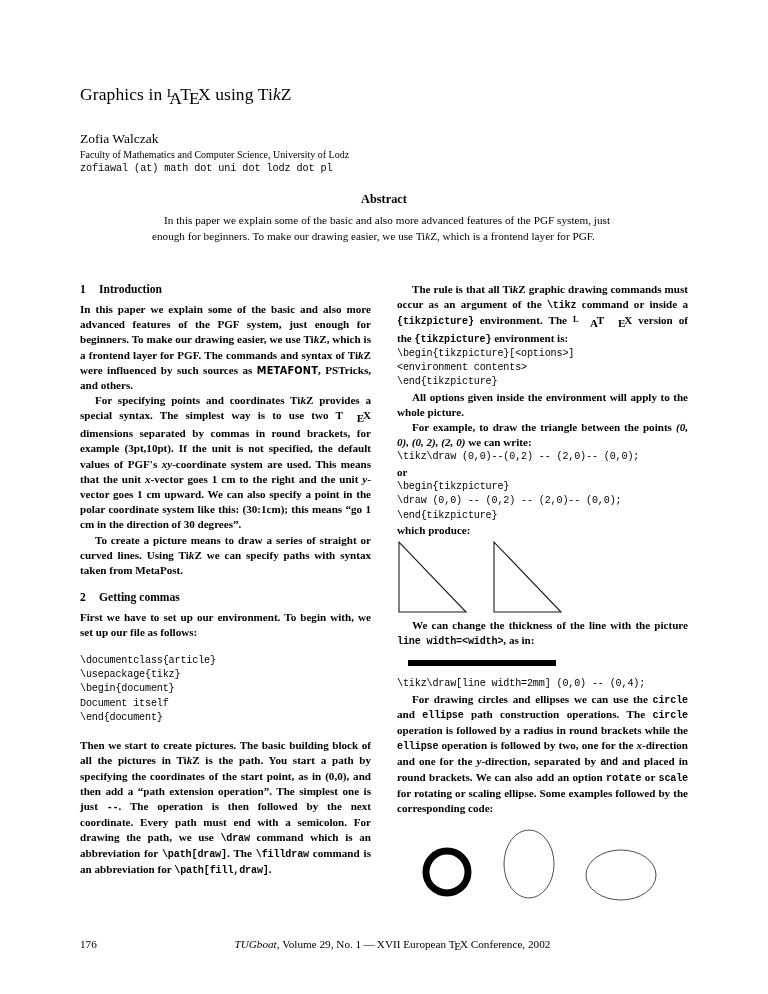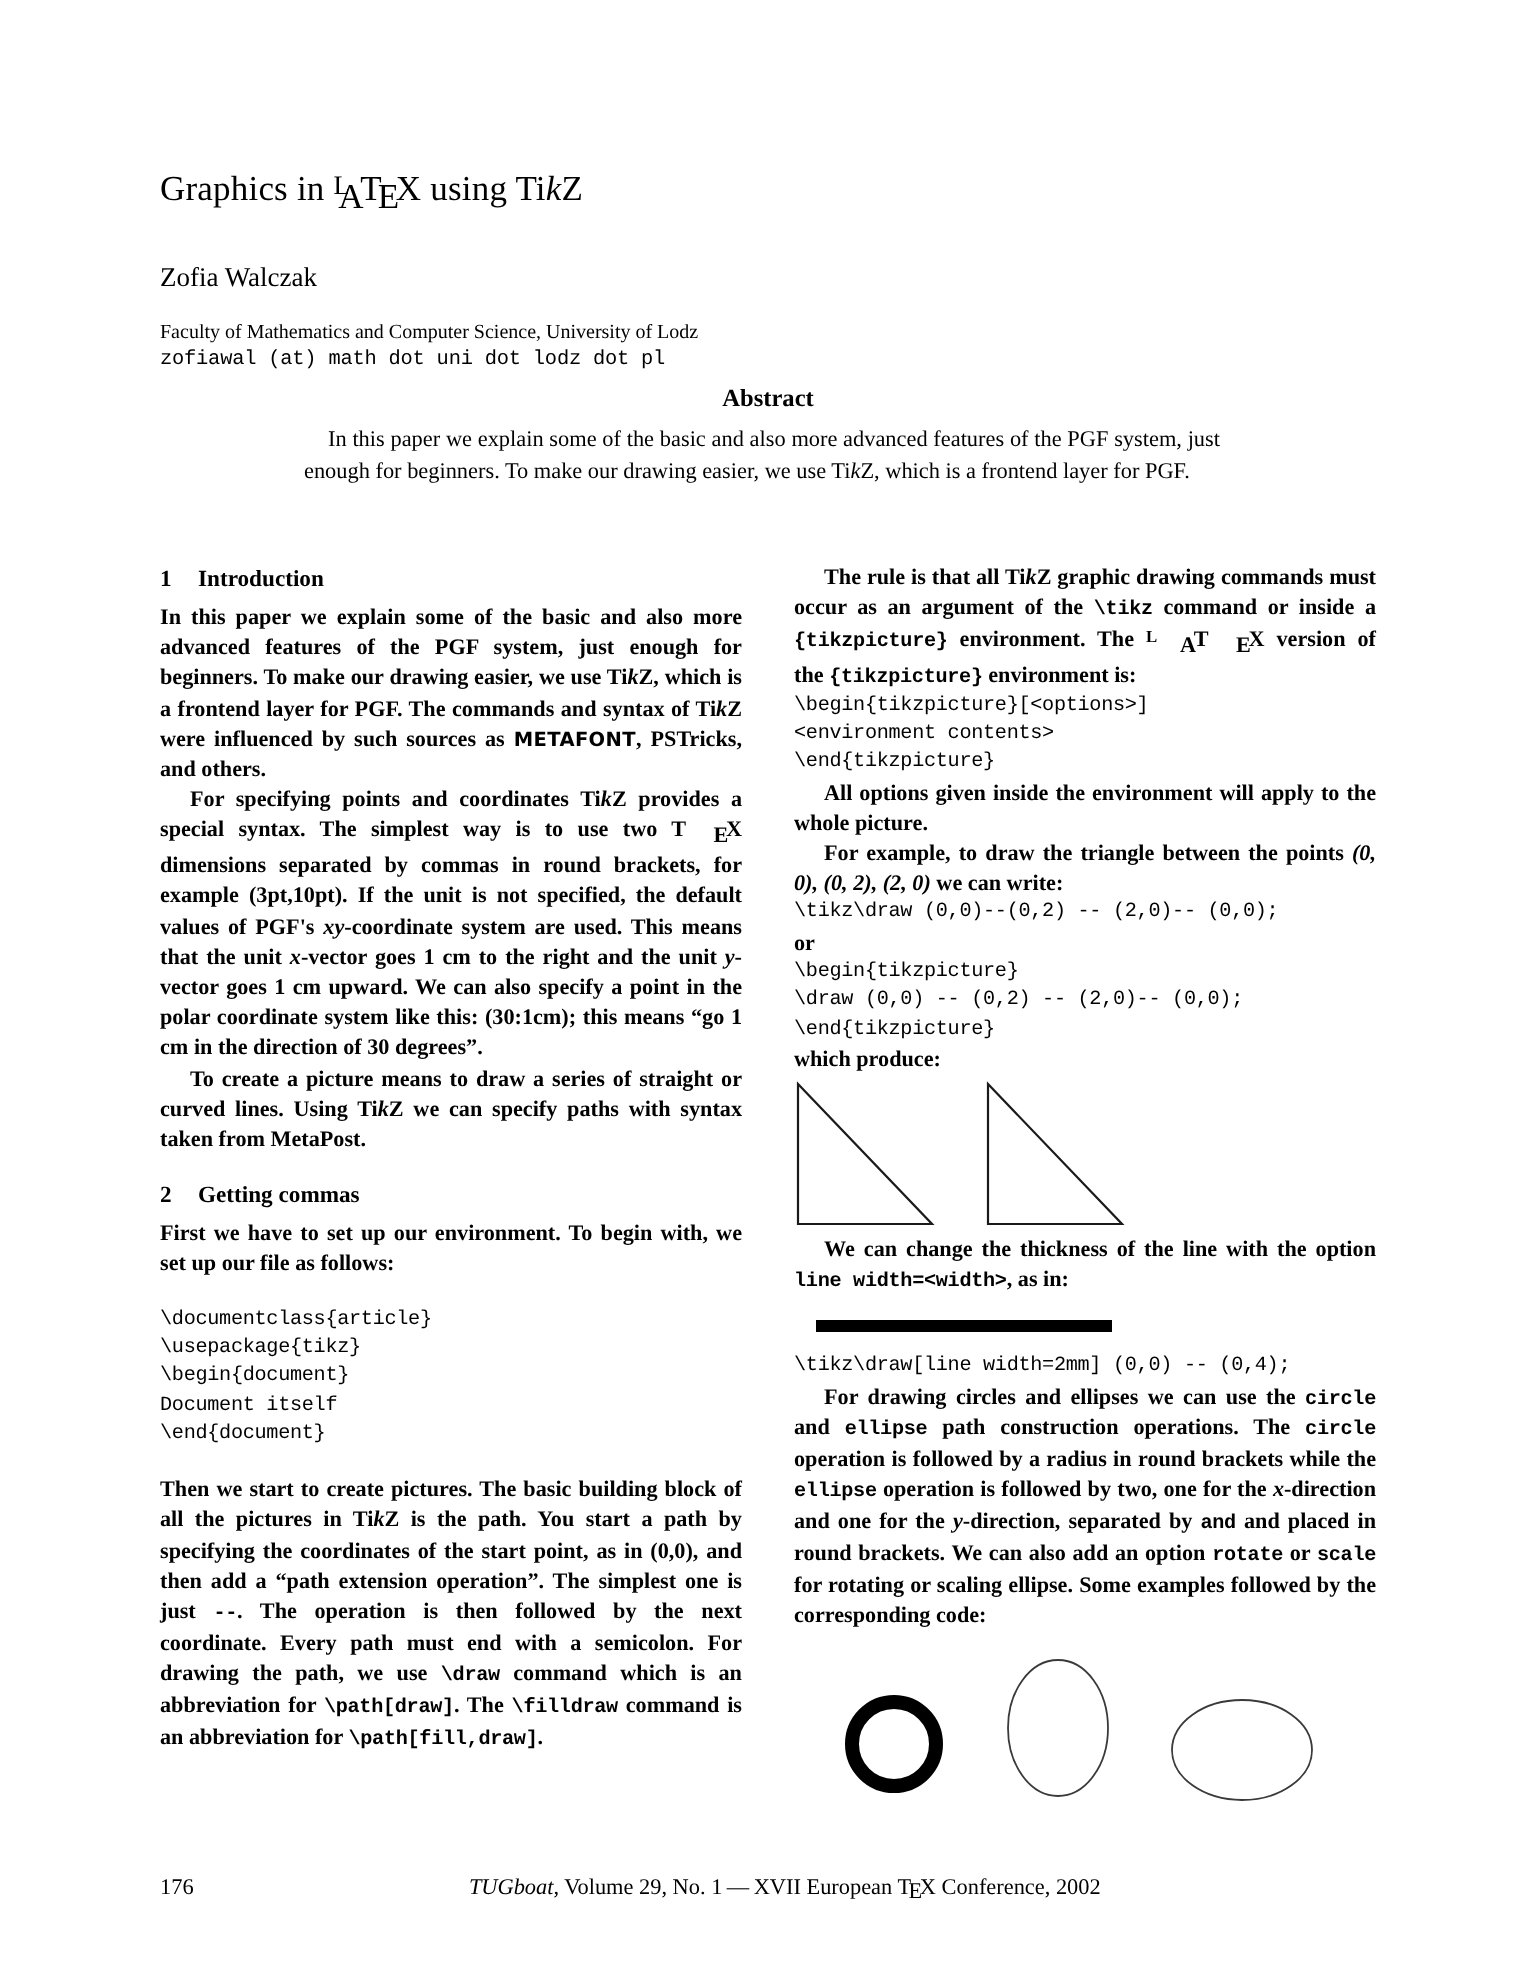--- a/index.html
+++ b/index.html
@@ -31,21 +31,21 @@
     white-space: nowrap;
   }
   .authorblock {
     position: absolute;
     left: 80px;
     top: 131px;
     width: 600px;
   }
   .author-name {
     font-size: 13.5px;
-    margin-bottom: 14px;
+    margin-bottom: 2px;
   }
   .affil {
     font-size: 10px;
     text-align: justify;
     width: 367px;
     line-height: 1.25;
   }
   .email {
     font-family: "Liberation Mono", "DejaVu Sans Mono", monospace;
     font-size: 10.2px;
@@ -236,21 +236,21 @@
 \end{tikzpicture}</pre>
     <p class="noind">which produce:</p>
 
     <div class="fig" style="height:78px;margin-top:2px">
       <svg width="291" height="78" viewBox="0 0 291 78">
         <polygon points="2,2 2,72 69,72" fill="none" stroke="#1a1a1a" stroke-width="1.1"></polygon>
         <polygon points="97,2 97,72 164,72" fill="none" stroke="#1a1a1a" stroke-width="1.1"></polygon>
       </svg>
     </div>
 
-    <p class="ind"><span>We can change the thickness of the line with the option </span><span class="tt">line width=&lt;width&gt;</span><span>, as in:</span></p>
+    <p class="ind"><span>We can change the thickness of the line with the picture </span><span class="tt">line width=&lt;width&gt;</span><span>, as in:</span></p>
 
     <div style="height:11px"></div>
     <div class="thickbar"></div>
     <div style="height:11px"></div>
 
     <div class="codeline">\tikz\draw[line width=2mm] (0,0) -- (0,4);</div>
 
     <p class="ind"><span>For drawing circles and ellipses we can use the </span><span class="tt">circle</span><span> and </span><span class="tt">ellipse</span><span> path construction operations. The </span><span class="tt">circle</span><span> operation is followed by a radius in round brackets while the </span><span class="tt">ellipse</span><span> operation is followed by two, one for the </span><span class="mathit">x</span><span>-direction and one for the </span><span class="mathit">y</span><span>-direction, separated by </span><span class="tt">and</span><span> and placed in round brackets. We can also add an option </span><span class="tt">rotate</span><span> or </span><span class="tt">scale</span><span> for rotating or scaling ellipse. Some examples followed by the corresponding code:</span></p>
 
     <div class="fig" style="height:96px;margin-top:4px">

